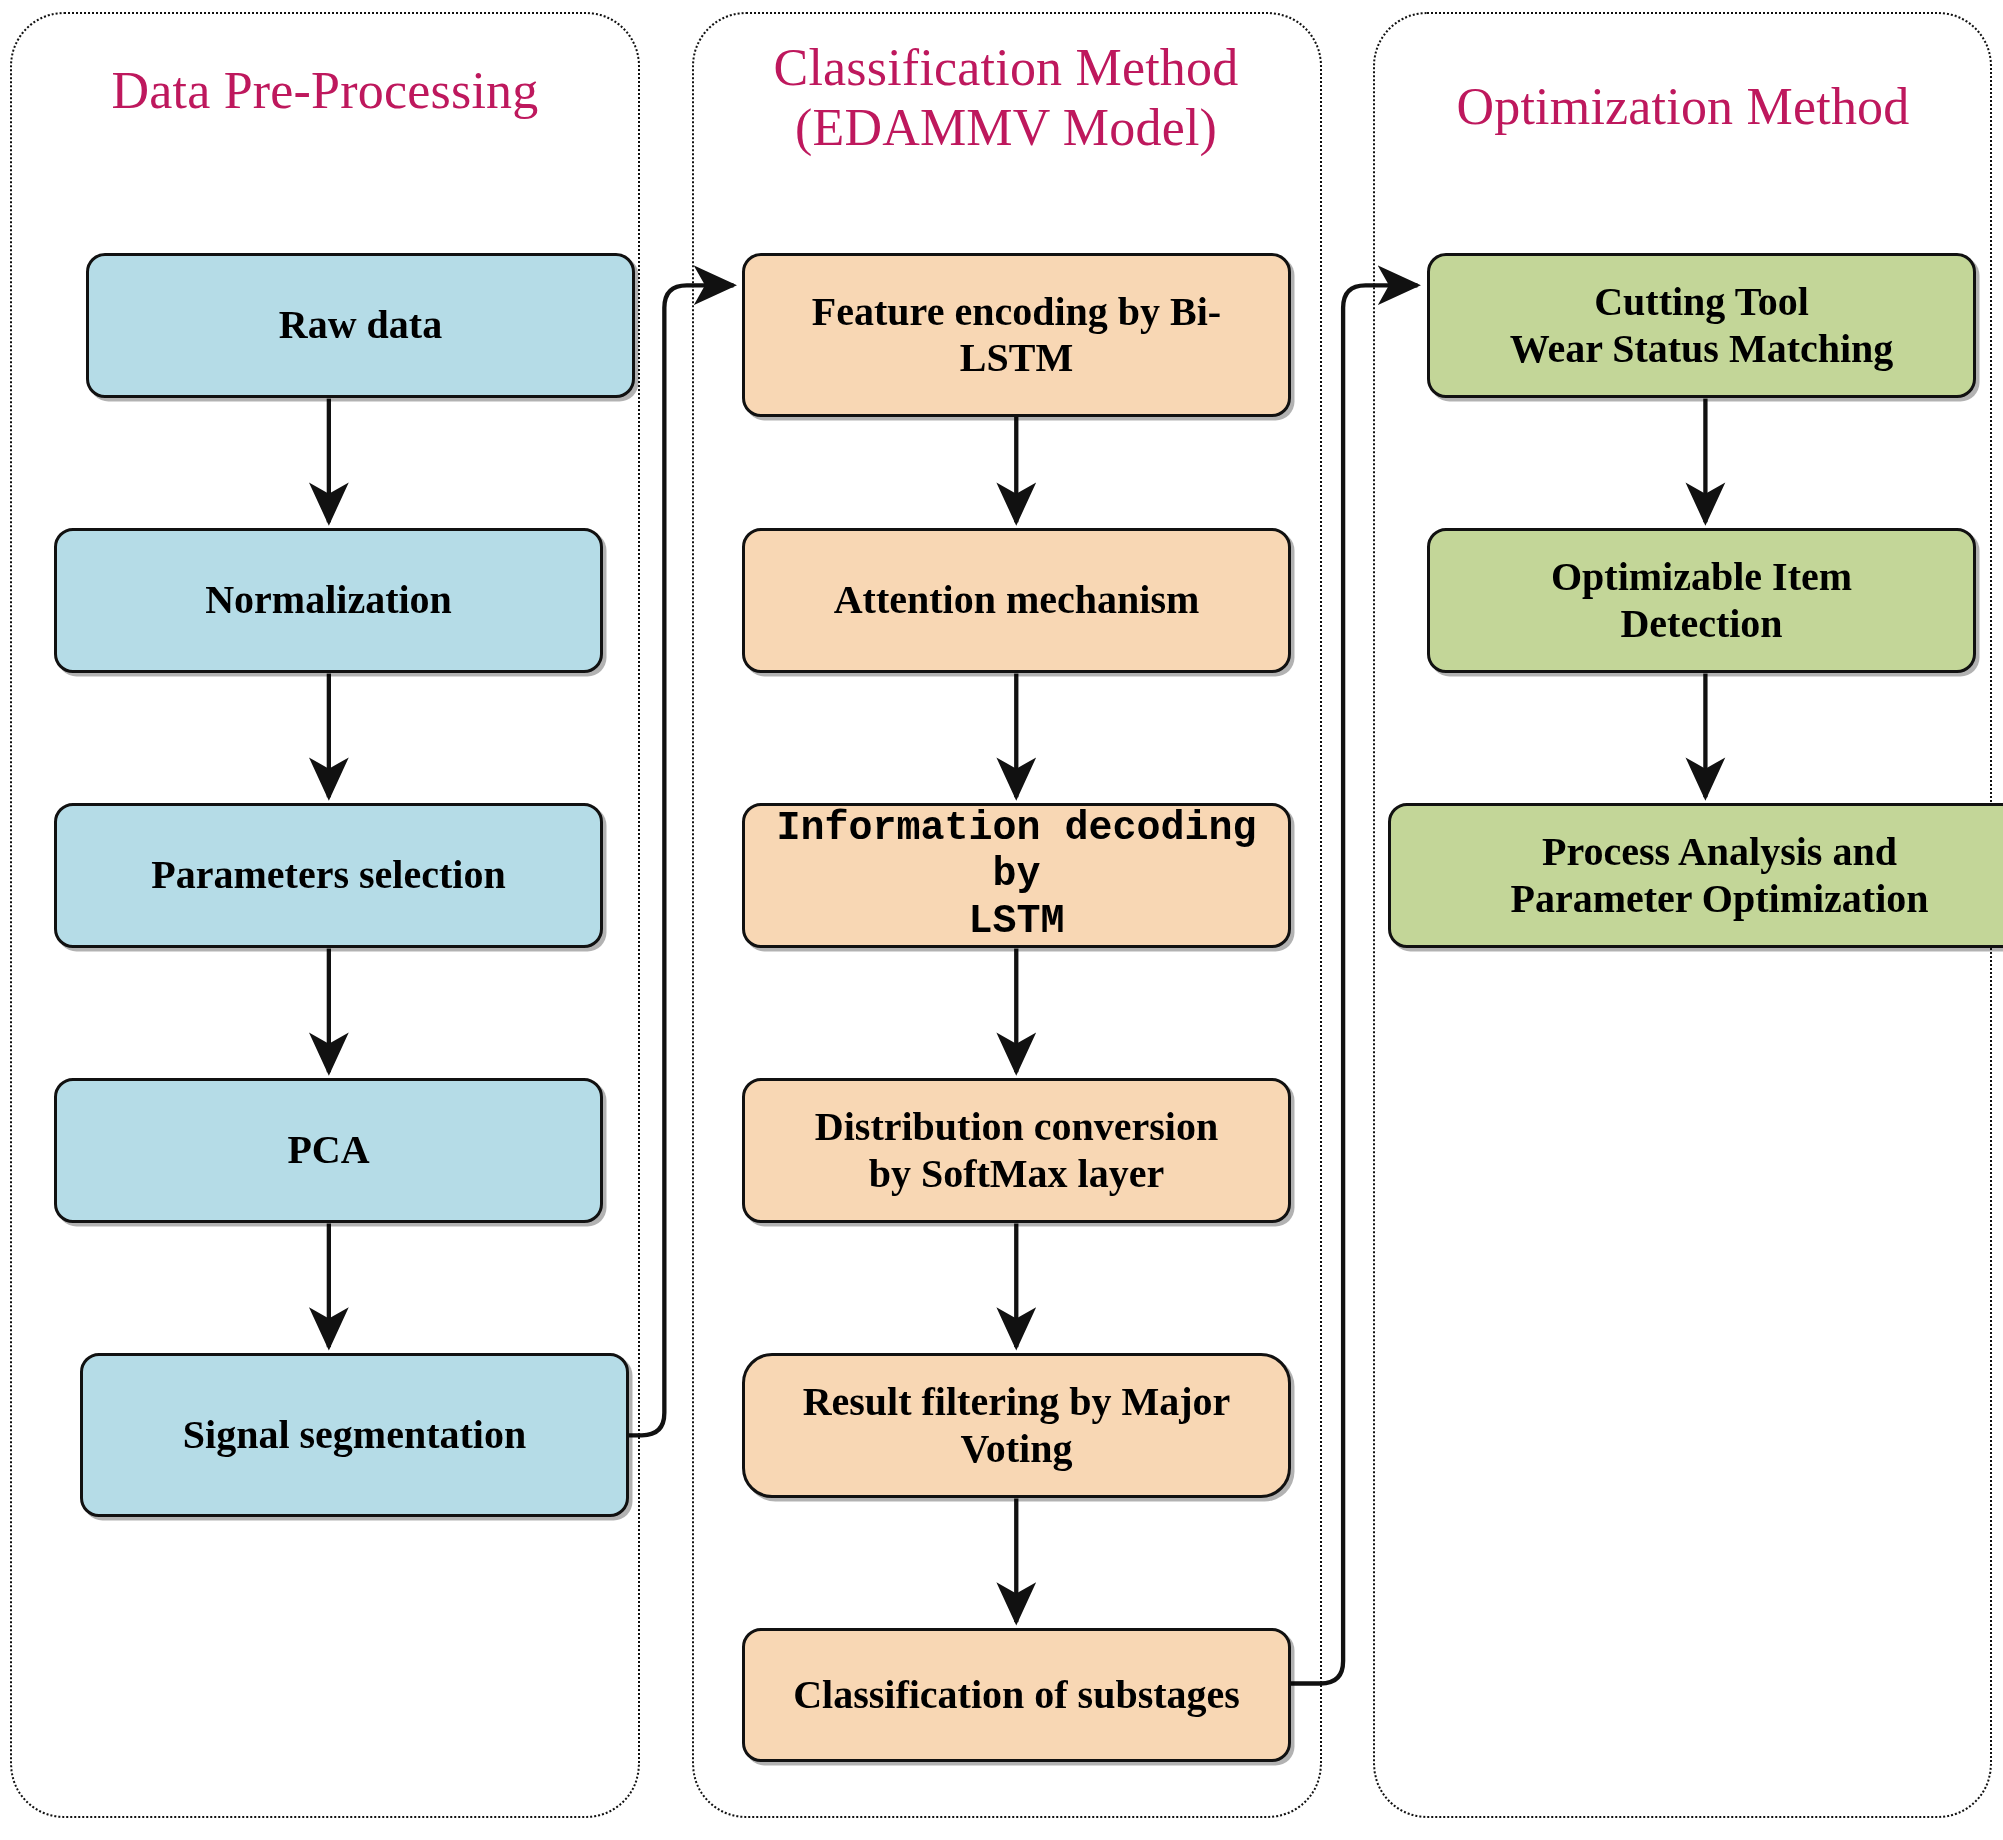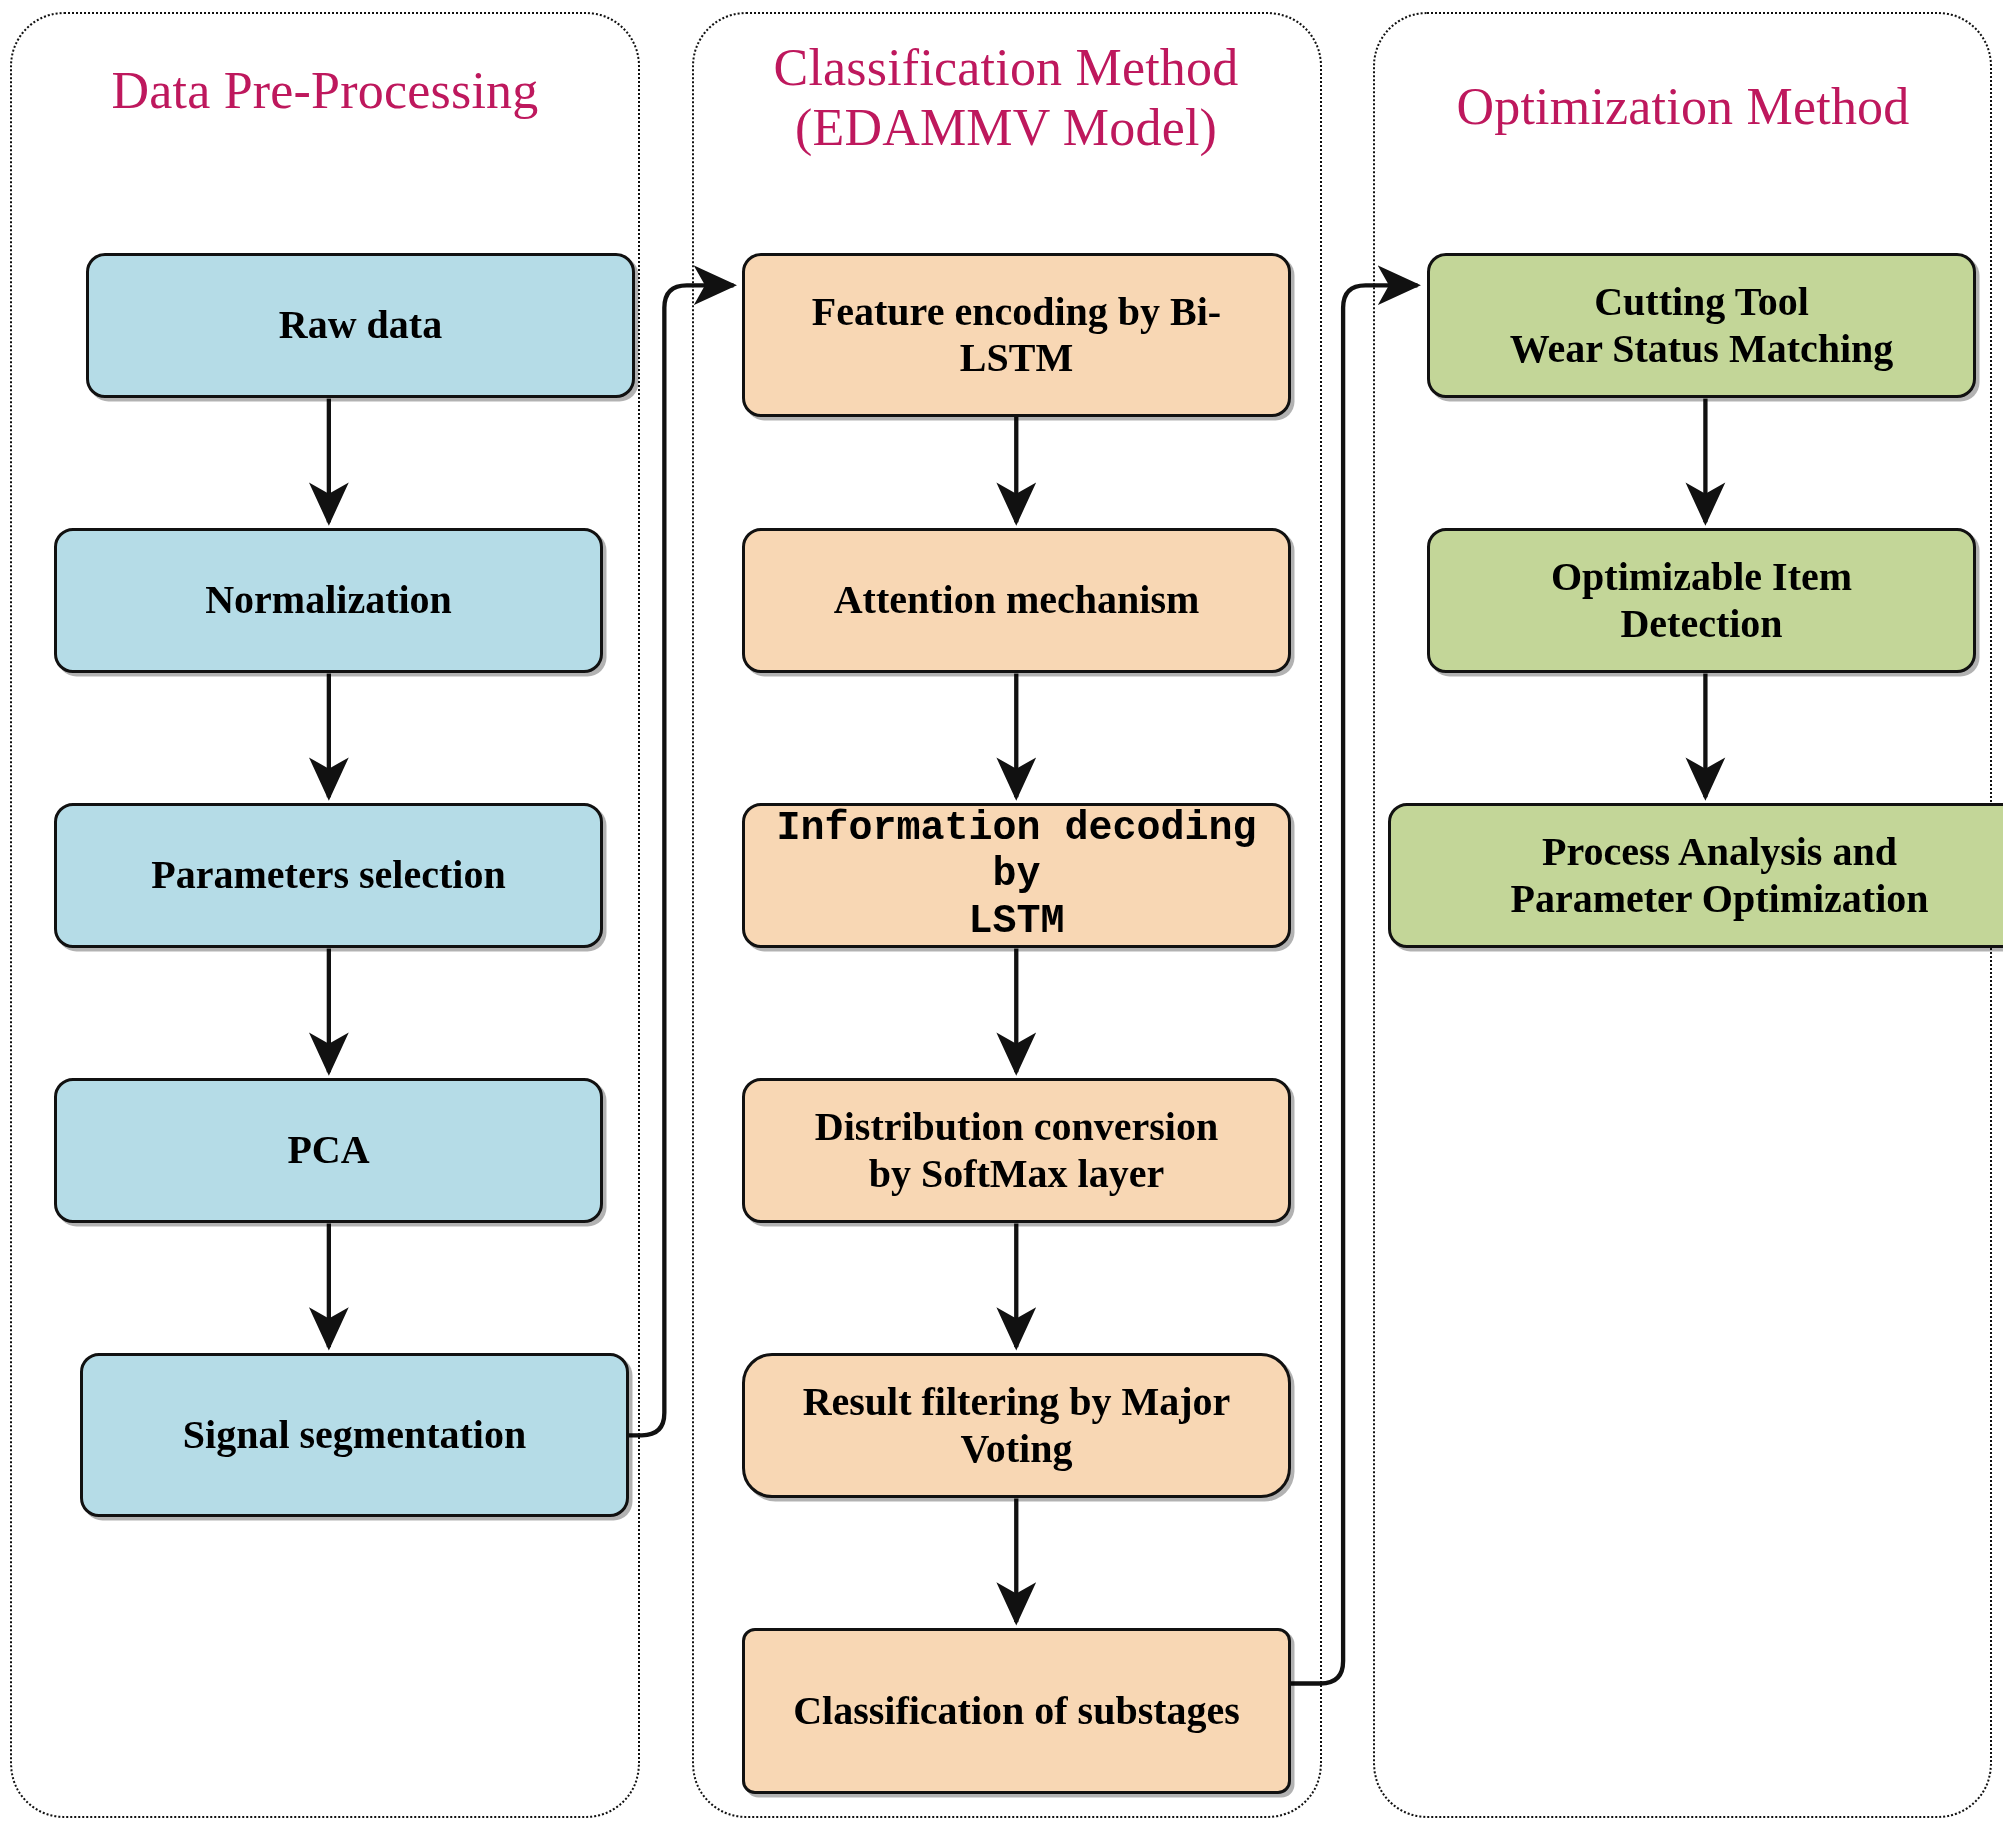--- a/index.html
+++ b/index.html
@@ -118,21 +118,21 @@
 
   <div class="node orange" style="left:742px; top:253px; width:549px; height:164px;">Feature encoding by Bi-
 LSTM</div>
   <div class="node orange" style="left:742px; top:528px; width:549px; height:145px;">Attention mechanism</div>
   <div class="node orange" style="left:742px; top:803px; width:549px; height:145px;font-family:Liberation Mono, monospace;">Information decoding by
 LSTM</div>
   <div class="node orange" style="left:742px; top:1078px; width:549px; height:145px;">Distribution conversion
 by SoftMax layer</div>
   <div class="node orange" style="left:742px; top:1353px; width:549px; height:145px;border-radius:30px;">Result filtering by Major
 Voting</div>
-  <div class="node orange" style="left:742px; top:1628px; width:549px; height:166px;border-radius:13px;">Classification of substages</div>
+  <div class="node orange" style="left:742px; top:1628px; width:549px; height:134px;">Classification of substages</div>
 
   <div class="group" style="left:1373px; top:12px; width:619px; height:1806px;"></div>
   <div class="group-title" style="left:1389px; top:61px; width:588px;margin-top:16px;">Optimization Method</div>
 
   <div class="node green" style="left:1427px; top:253px; width:549px; height:145px;">Cutting Tool
 Wear Status Matching</div>
   <div class="node green" style="left:1427px; top:528px; width:549px; height:145px;">Optimizable Item
 Detection</div>
   <div class="node green" style="left:1388px; top:803px; width:663px; height:145px;">Process Analysis and
 Parameter Optimization</div>

